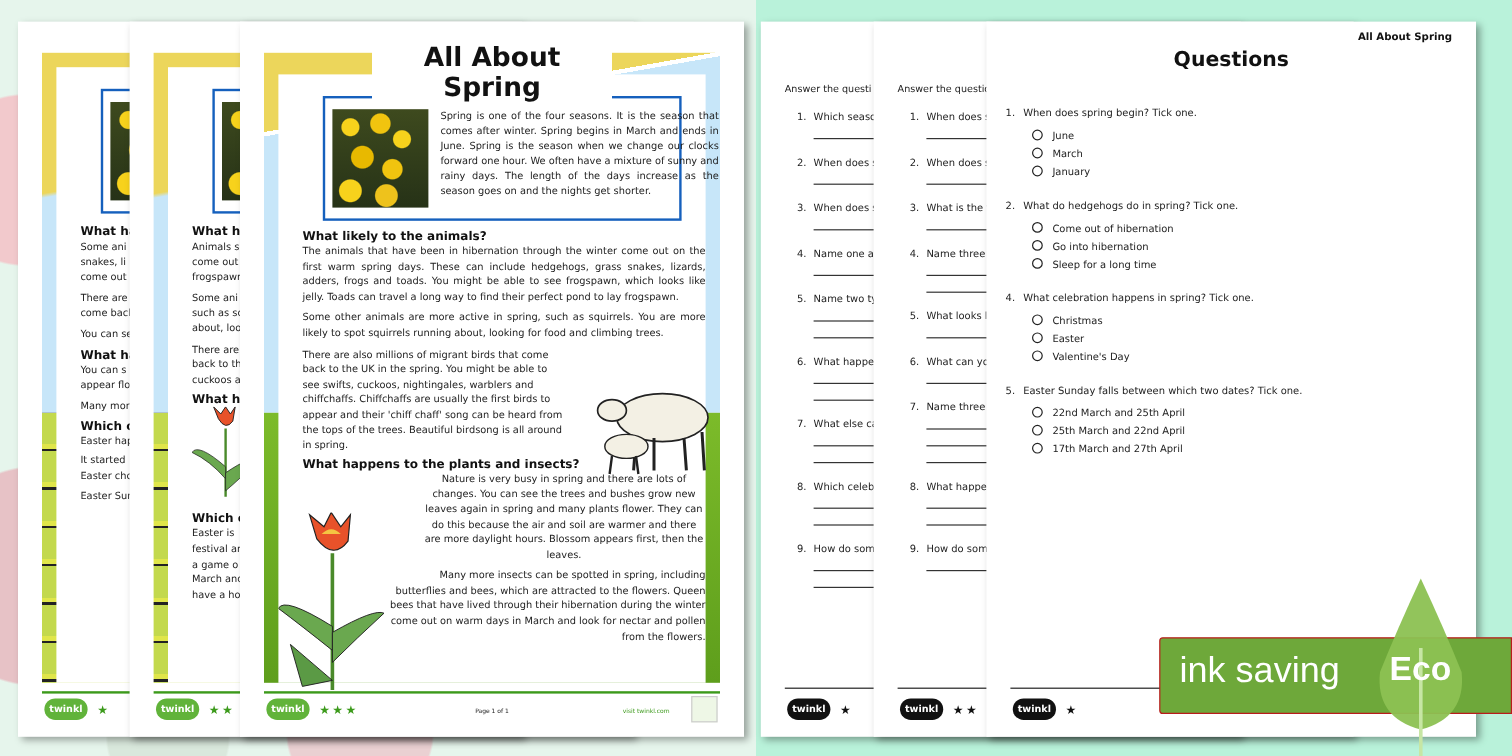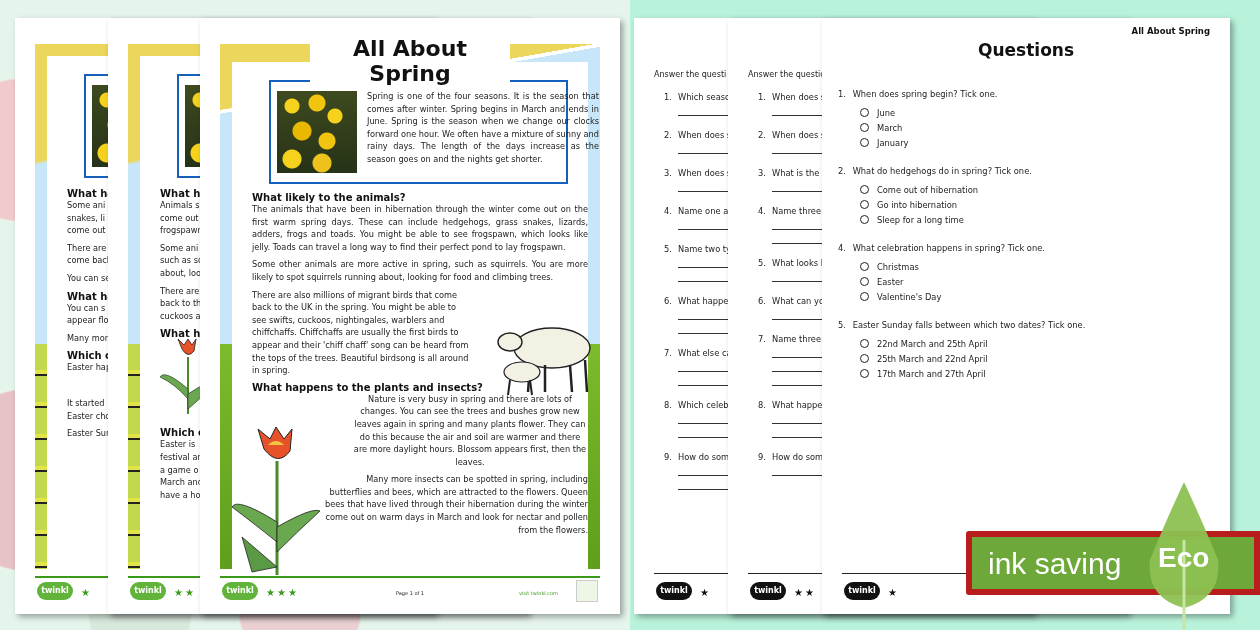--- a/index.html
+++ b/index.html
@@ -103,21 +103,21 @@
   #qp3 .mc { position: absolute; left: 16px; top: 71px; width: 370px; }
   .mc-q { font-size: 8.3px; color: #222; margin-bottom: 6px; }
   .mc-q .num { display: inline-block; width: 12px; }
   .mc-opt { font-size: 8.3px; color: #222; margin-left: 22px; height: 15px; display: flex; align-items: center; }
   .radio { width: 9px; height: 9px; border: 1.6px solid #222; border-radius: 50%; margin-right: 8px; flex: none; }
   .mc-block { margin-bottom: 16px; }
 
   
   .eco-band {
     position: absolute; left: 966px; top: 531px; width: 294px; height: 64px;
-    background: #6ea83a; border: 6px solid #b91c1c; border-radius: 3px 0 0 3px;
+    background: #6ea83a; border: 1px solid #b91c1c; border-radius: 3px 0 0 3px;
   }
   .eco-band .label {
     position: absolute; left: 16px; top: 10px; color: #fff; font-size: 30px;
     font-family: "Liberation Sans", sans-serif;
   }
   .leaf {
     position: absolute; left: 1146px; top: 480px; width: 76px; height: 150px;
   }
   .eco-word {
     position: absolute; left: 1158px; top: 542px; color: #fff; font-weight: bold; font-size: 28px;
@@ -144,21 +144,21 @@
       <div class="para">come out</div>
       <div class="para" style="margin-top:5px">There are</div>
       <div class="para">come back</div>
       <div class="para" style="margin-top:5px">You can se</div>
       <div class="heading" style="margin-top:6px">What ha</div>
       <div class="para">You can s</div>
       <div class="para">appear flo</div>
       <div class="para" style="margin-top:5px">Many mor</div>
       <div class="heading" style="margin-top:6px">Which c</div>
       <div class="para">Easter hap</div>
-      <div class="para" style="margin-top:23px">It started</div>
+      <div class="para" style="margin-top:3px">It started</div>
       <div class="para">Easter cho</div>
       <div class="para" style="margin-top:5px">Easter Sun</div>
     </div>
   </div>
   <div class="footer-line"></div>
   <div class="twinkl-logo">twinkl</div>
   <div class="stars">★</div>
 </div>
 
 <div class="page rp" id="rp2" style="left:108px;">

